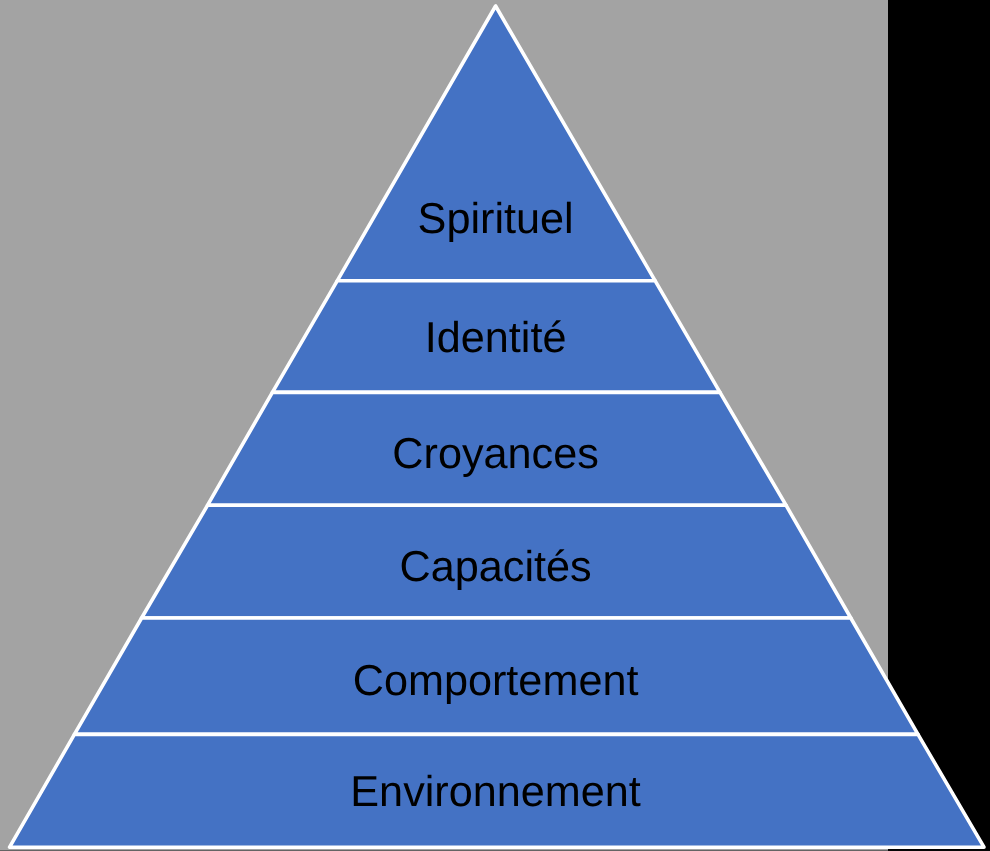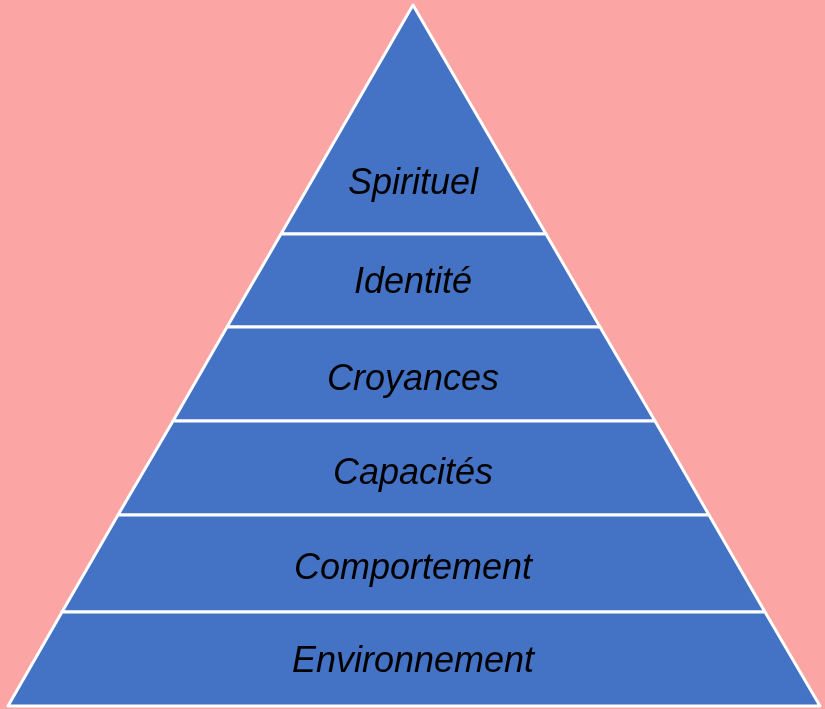--- a/index.html
+++ b/index.html
@@ -5,24 +5,23 @@
   html, body {
     margin: 0;
     padding: 0;
     width: 825px;
     height: 709px;
     background: #000000;
     overflow: hidden;
   }
   .stage {
     position: relative;
-    width: 825px;
+    width: 740px;
     height: 709px;
-    background: #fca5a5;
-    font-style: italic;
+    background: #a3a3a3;
   }
   svg.pyramid {
     display: block;
     width: 825px;
     height: 709px;
   }
   .seg {
     fill: #4472C4;
     stroke: #FFFFFF;
     stroke-width: 3;

